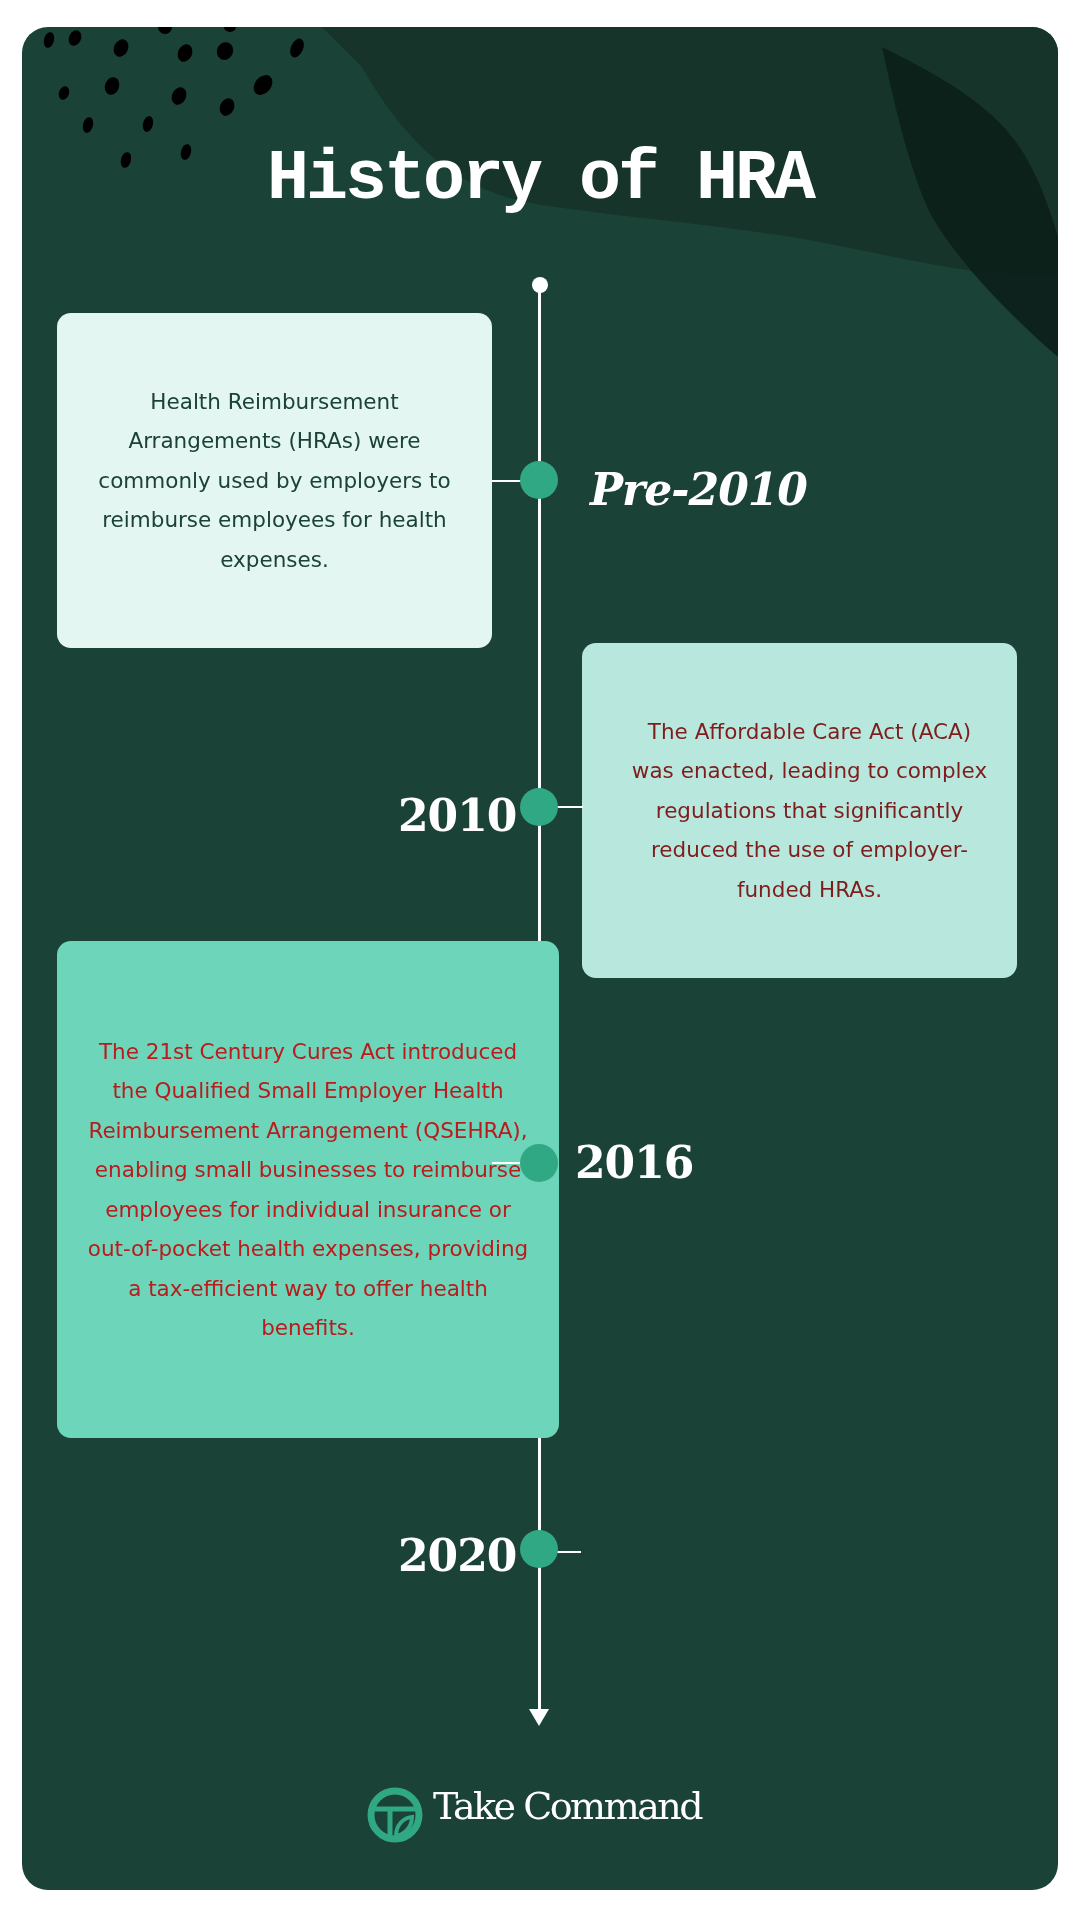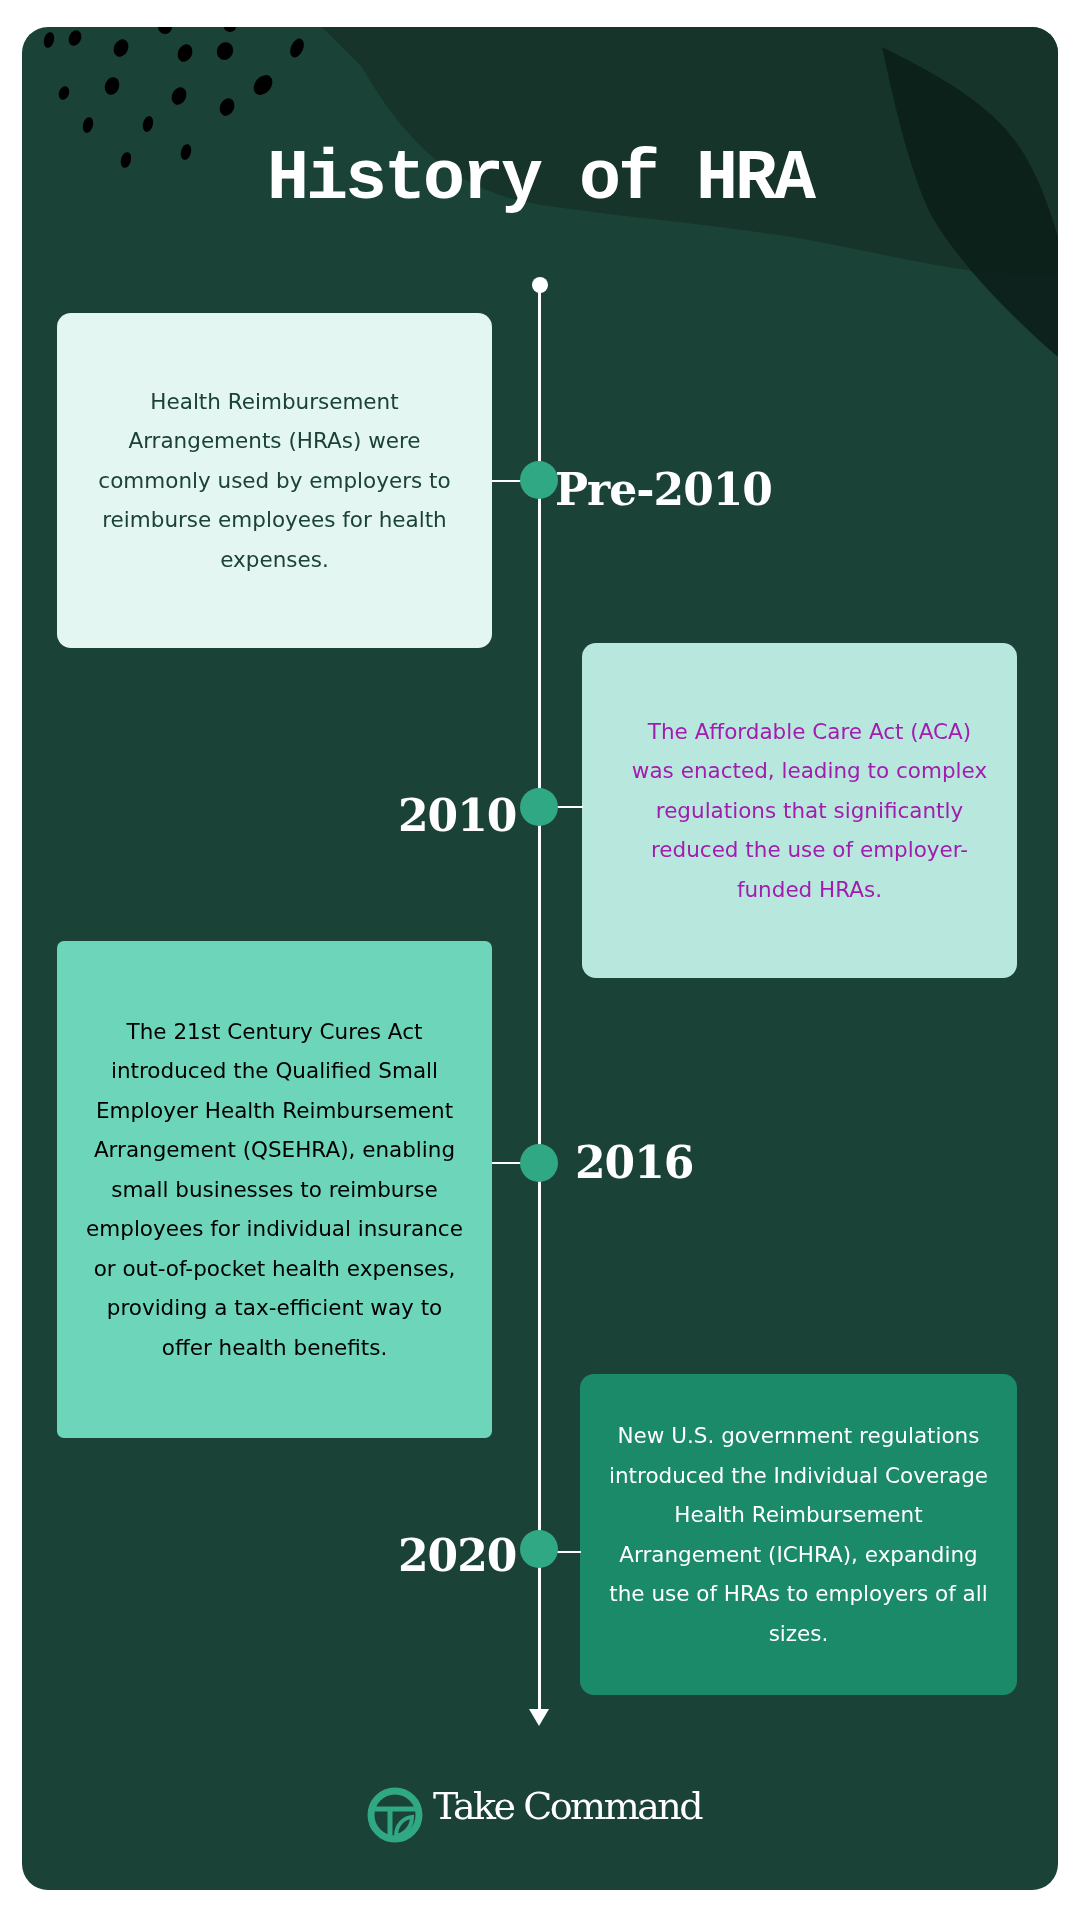--- a/index.html
+++ b/index.html
@@ -80,39 +80,36 @@
 
   <div class="timeline-start"></div>
   <div class="timeline-line"></div>
   <div class="timeline-arrow"></div>
 
   <div class="box" style="left:35px; top:286px; width:435px; height:335px; background:#e3f6f1; color:#1b4237;">
     <p>Health Reimbursement Arrangements (HRAs) were commonly used by employers to reimburse employees for health expenses.</p>
   </div>
   <div class="connector" style="left:470px; top:453px; width:30px;"></div>
   <div class="dot" style="left:498px; top:434px;"></div>
-  <div class="year right" style="left:533px; top:441px;">Pre-2010</div>
+  <div class="year right" style="left:568px; top:441px;font-style:italic;">Pre-2010</div>
 
-  <div class="box" style="left:560px; top:616px; width:435px; height:335px; background:#b8e8dd; color:#a21caf;padding-left:48px;">
+  <div class="box" style="left:560px; top:616px; width:435px; height:335px; background:#b8e8dd; color:#7f1d1d;padding-left:48px;">
     <p>The Affordable Care Act (ACA) was enacted, leading to complex regulations that significantly reduced the use of employer-funded HRAs.</p>
   </div>
   <div class="connector" style="left:535px; top:779px; width:26px;"></div>
   <div class="dot" style="left:498px; top:761px;"></div>
   <div class="year left" style="left:376px; top:767px; width:100px;text-align:right;">2010</div>
 
-  <div class="box" style="left:35px; top:914px; width:435px; height:497px; background:#6dd5ba; color:#000000;border-radius:7px;">
+  <div class="box" style="left:35px; top:914px; width:502px; height:497px; background:#6dd5ba; color:#b91c1c;">
     <p>The 21st Century Cures Act introduced the Qualified Small Employer Health Reimbursement Arrangement (QSEHRA), enabling small businesses to reimburse employees for individual insurance or out-of-pocket health expenses, providing a tax-efficient way to offer health benefits.</p>
   </div>
   <div class="connector" style="left:470px; top:1135px; width:30px;"></div>
   <div class="dot" style="left:498px; top:1117px;"></div>
   <div class="year right" style="left:553px; top:1114px;">2016</div>
 
-  <div class="box" style="left:558px; top:1347px; width:437px; height:321px; background:#1a8a69; color:#ffffff;">
-    <p>New U.S. government regulations introduced the Individual Coverage Health Reimbursement Arrangement (ICHRA), expanding the use of HRAs to employers of all sizes.</p>
-  </div>
   <div class="connector" style="left:535px; top:1524px; width:24px;"></div>
   <div class="dot" style="left:498px; top:1503px;"></div>
   <div class="year left" style="left:376px; top:1507px; width:100px;">2020</div>
 
   <div class="logo">
     <svg width="56" height="56" viewBox="0 0 56 56" xmlns="http://www.w3.org/2000/svg">
       <circle cx="28" cy="28" r="24" fill="none" stroke="#31a884" stroke-width="7"></circle>
       <line x1="8" y1="22" x2="48" y2="22" stroke="#31a884" stroke-width="5"></line>
       <line x1="23" y1="22" x2="23" y2="50" stroke="#31a884" stroke-width="5"></line>
       <path d="M29 49 C29 38 36 31 45 30 C45 40 38 47 29 49 Z" fill="none" stroke="#31a884" stroke-width="4"></path>

